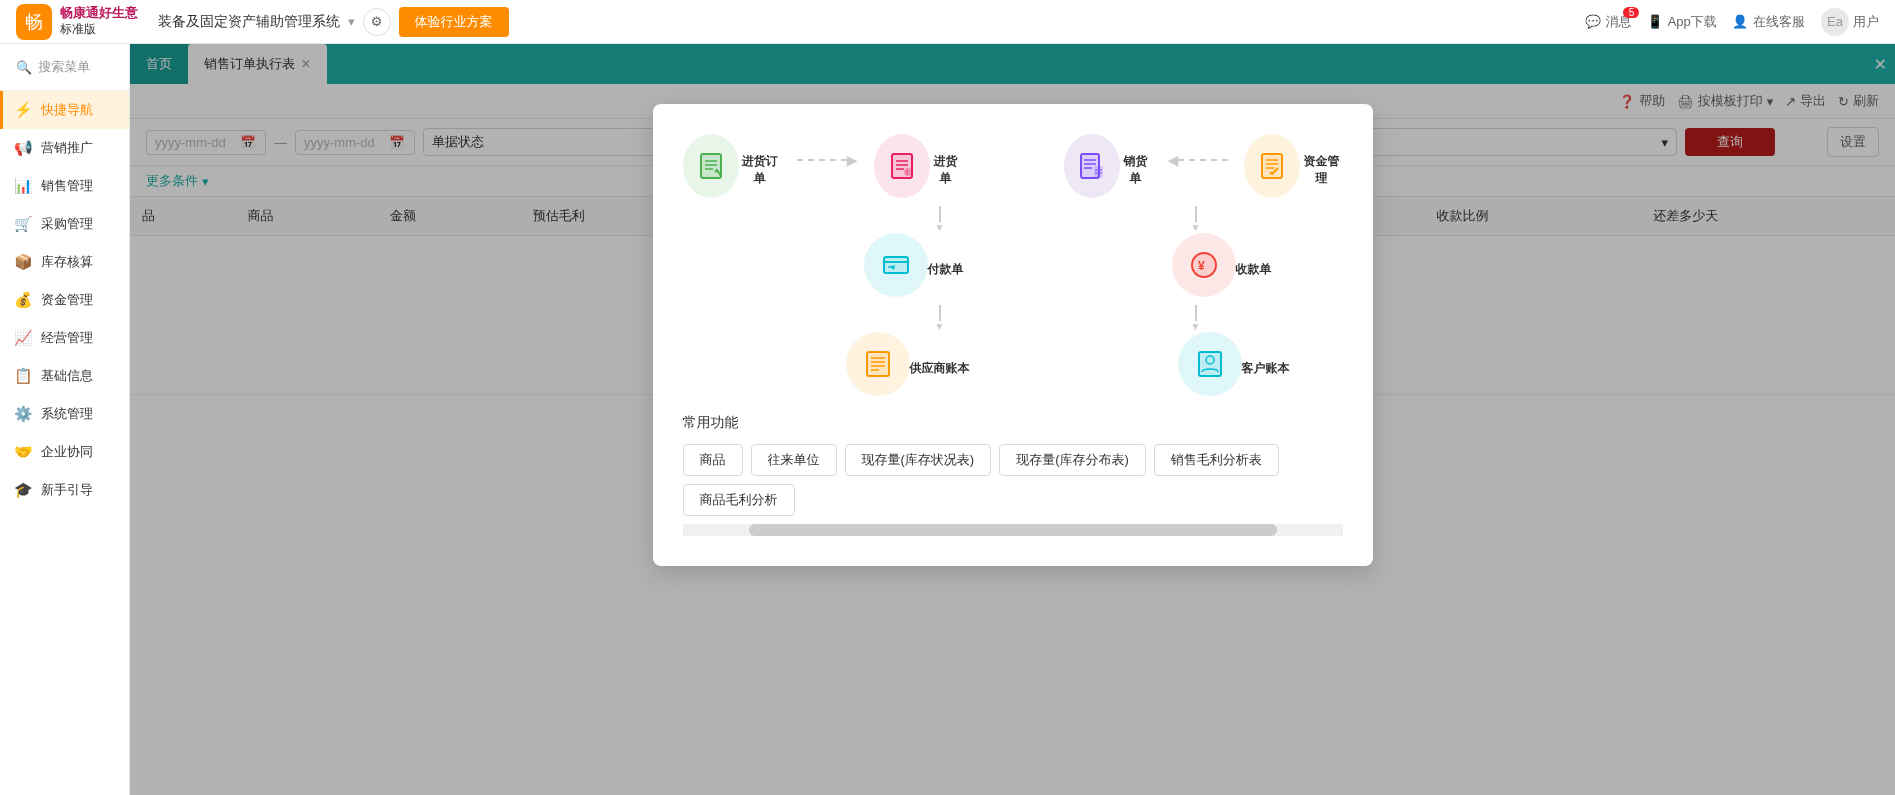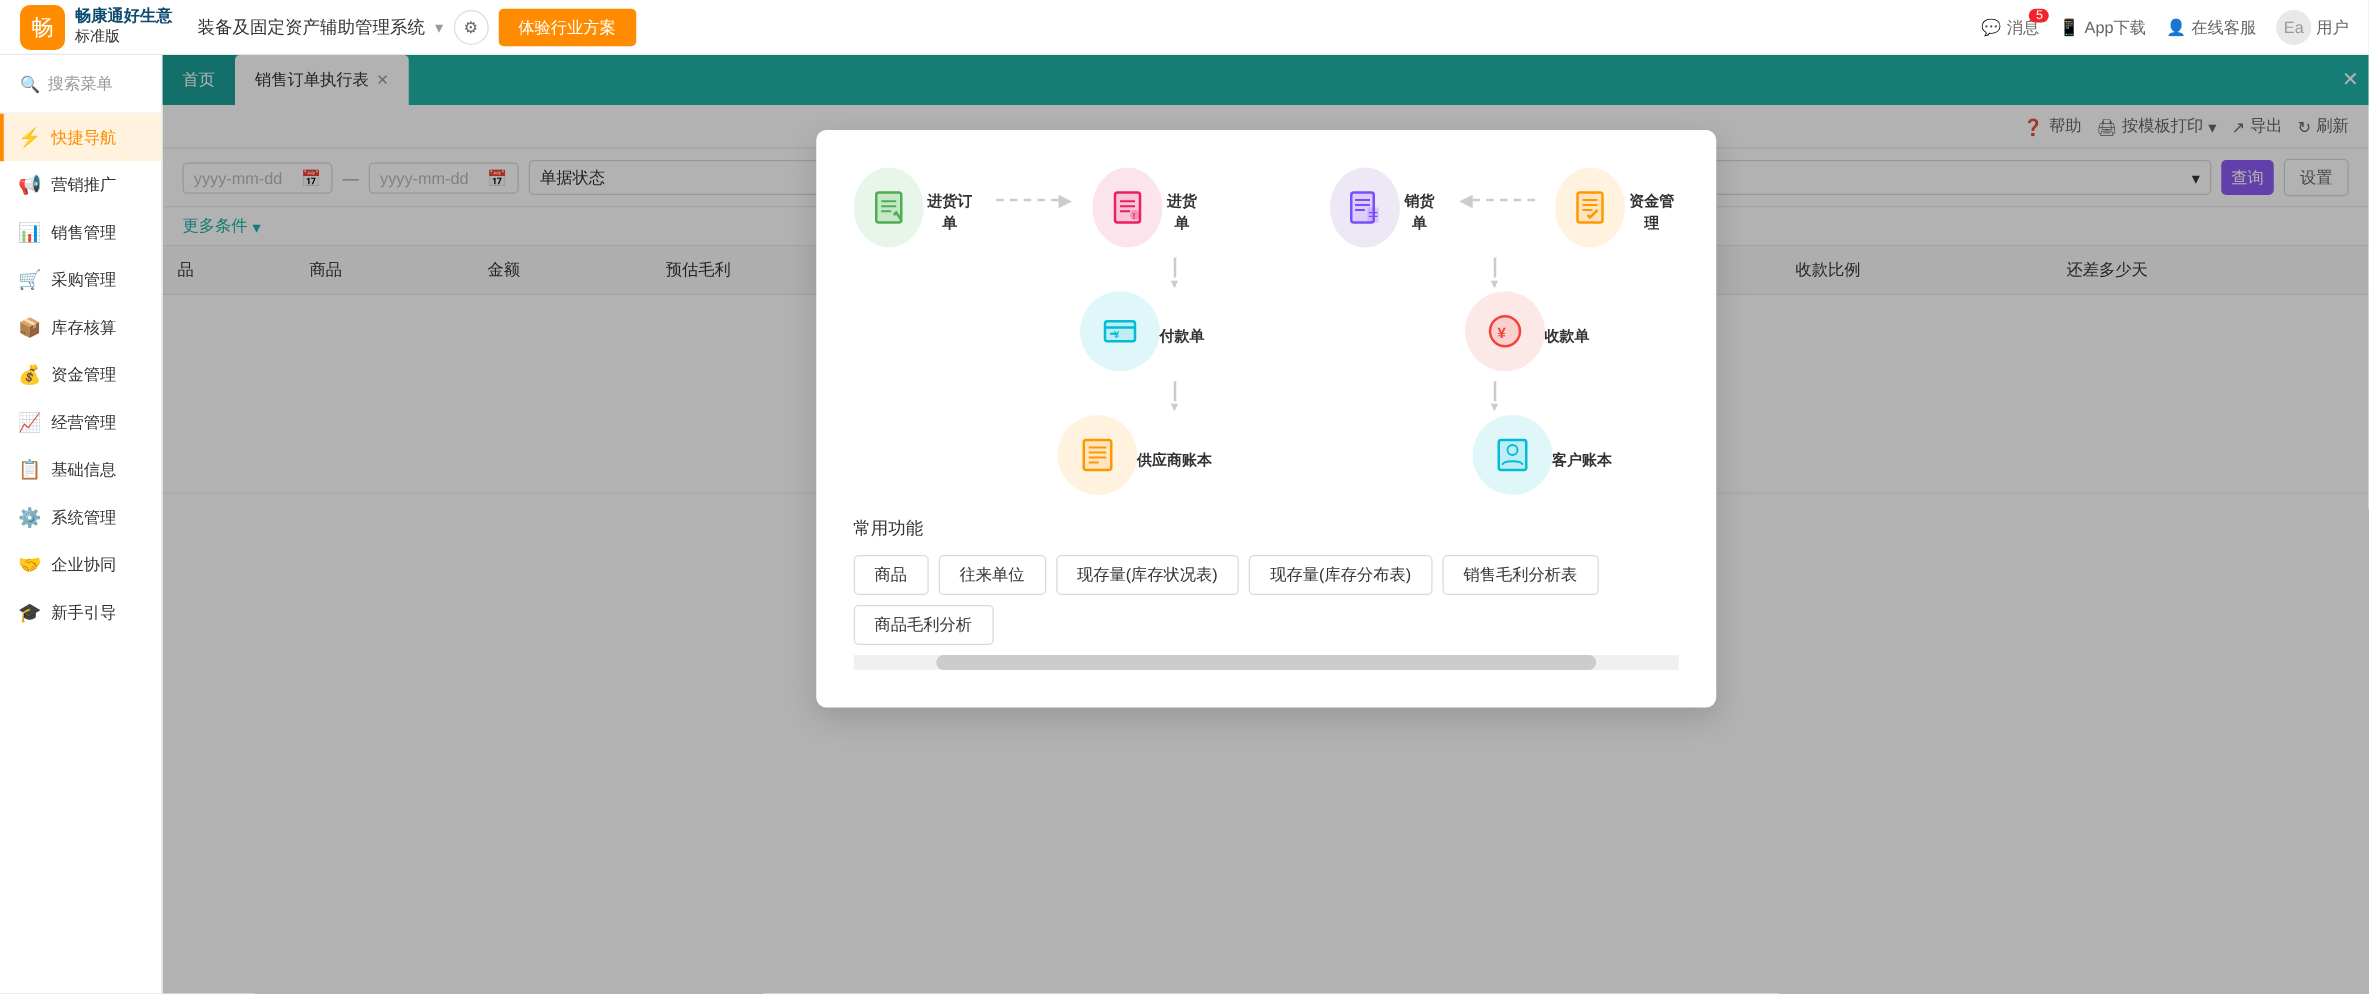--- a/index.html
+++ b/index.html
@@ -9,21 +9,21 @@
     .app-wrapper { display: flex; flex-direction: column; height: 795px; width: 1895px; }
     .top-bar { height: 44px; background: #fff; display: flex; align-items: center; padding: 0 16px; border-bottom: 1px solid #e8e8e8; flex-shrink: 0; }
     .main-area { display: flex; flex: 1; overflow: hidden; }
     .sidebar { width: 130px; background: #fff; flex-shrink: 0; border-right: 1px solid #e8e8e8; }
     .content-area { flex: 1; display: flex; flex-direction: column; overflow: hidden; position: relative; }
 
     
     .top-bar-logo { display: flex; align-items: center; margin-right: 20px; }
     .logo-icon { width: 36px; height: 36px; background: #ff8c00; border-radius: 8px; display: flex; align-items: center; justify-content: center; color: white; font-size: 18px; margin-right: 8px; }
     .logo-text { font-size: 12px; color: #333; line-height: 1.3; }
-    .logo-text div:first-child { font-weight: bold; color: #0c4a6e; font-size: 13px; }
+    .logo-text div:first-child { font-weight: bold; color: #be185d; font-size: 13px; }
     .top-bar-system { display: flex; align-items: center; gap: 8px; flex: 1; }
     .system-name { font-size: 14px; color: #333; font-weight: 500; }
     .system-dropdown { color: #999; cursor: pointer; }
     .settings-icon { width: 28px; height: 28px; border-radius: 50%; border: 1px solid #ddd; display: flex; align-items: center; justify-content: center; cursor: pointer; color: #666; }
     .try-btn { background: #ff8c00; color: white; border: none; border-radius: 4px; padding: 6px 16px; cursor: pointer; font-size: 13px; }
     .top-bar-right { display: flex; align-items: center; gap: 16px; margin-left: auto; }
     .top-bar-right-item { display: flex; align-items: center; gap: 4px; cursor: pointer; color: #666; font-size: 13px; position: relative; }
     .badge { background: #f5222d; color: white; border-radius: 10px; font-size: 10px; padding: 0 4px; min-width: 16px; text-align: center; position: absolute; top: -6px; right: -8px; }
     .avatar { width: 28px; height: 28px; border-radius: 50%; background: #e8e8e8; display: flex; align-items: center; justify-content: center; color: #999; }
 
@@ -42,22 +42,22 @@
     .sidebar-nav-item.active { background: #fff3e0; color: #ff8c00; border-left: 3px solid #ff8c00; }
     .sidebar-nav-icon { width: 18px; height: 18px; display: flex; align-items: center; justify-content: center; font-size: 15px; }
 
     
     .content-toolbar { background: #fff; padding: 8px 16px; display: flex; align-items: center; gap: 12px; border-bottom: 1px solid #e8e8e8; flex-shrink: 0; }
     .toolbar-right { margin-left: auto; display: flex; align-items: center; gap: 12px; }
     .toolbar-btn { display: flex; align-items: center; gap: 4px; color: #666; cursor: pointer; font-size: 13px; }
     .search-row { background: #fff; padding: 8px 16px; display: flex; align-items: center; gap: 8px; border-bottom: 1px solid #e8e8e8; flex-shrink: 0; }
     .date-input { border: 1px solid #d9d9d9; border-radius: 4px; padding: 4px 8px; font-size: 13px; color: #bbb; width: 120px; display: flex; align-items: center; gap: 4px; }
     .status-select { border: 1px solid #d9d9d9; border-radius: 4px; padding: 4px 8px; font-size: 13px; color: #333; min-width: 100px; display: flex; align-items: center; gap: 4px; flex: 1; }
-    .query-btn { background: #8b5cf6; color: white; border: none; border-radius: 4px; padding: 5px 8px; cursor: pointer; font-size: 13px; }
-    .settings-btn { background: #fff; color: #666; border: 1px solid #d9d9d9; border-radius: 4px; padding: 5px 12px; cursor: pointer; font-size: 13px; }
+    .query-btn { background: #b91c1c; color: white; border: none; border-radius: 4px; padding: 5px 32px; cursor: pointer; font-size: 13px; }
+    .settings-btn { background: #fff; color: #666; border: 1px solid #d9d9d9; border-radius: 4px; padding: 5px 12px; cursor: pointer; font-size: 13px; margin-left: 44px; }
     .more-conditions { color: #20b2aa; font-size: 13px; cursor: pointer; display: flex; align-items: center; gap: 4px; }
 
     
     .table-wrapper { flex: 1; overflow: auto; background: #fff; }
     .data-table { width: 100%; border-collapse: collapse; }
     .data-table th { background: #fafafa; border-bottom: 1px solid #e8e8e8; padding: 10px 12px; text-align: left; font-weight: 500; color: #333; font-size: 13px; white-space: nowrap; }
     .data-table td { border-bottom: 1px solid #f0f0f0; padding: 10px 12px; color: #333; font-size: 13px; white-space: nowrap; }
     .empty-state { text-align: center; padding: 60px 0; color: #999; font-size: 14px; }
 
     

